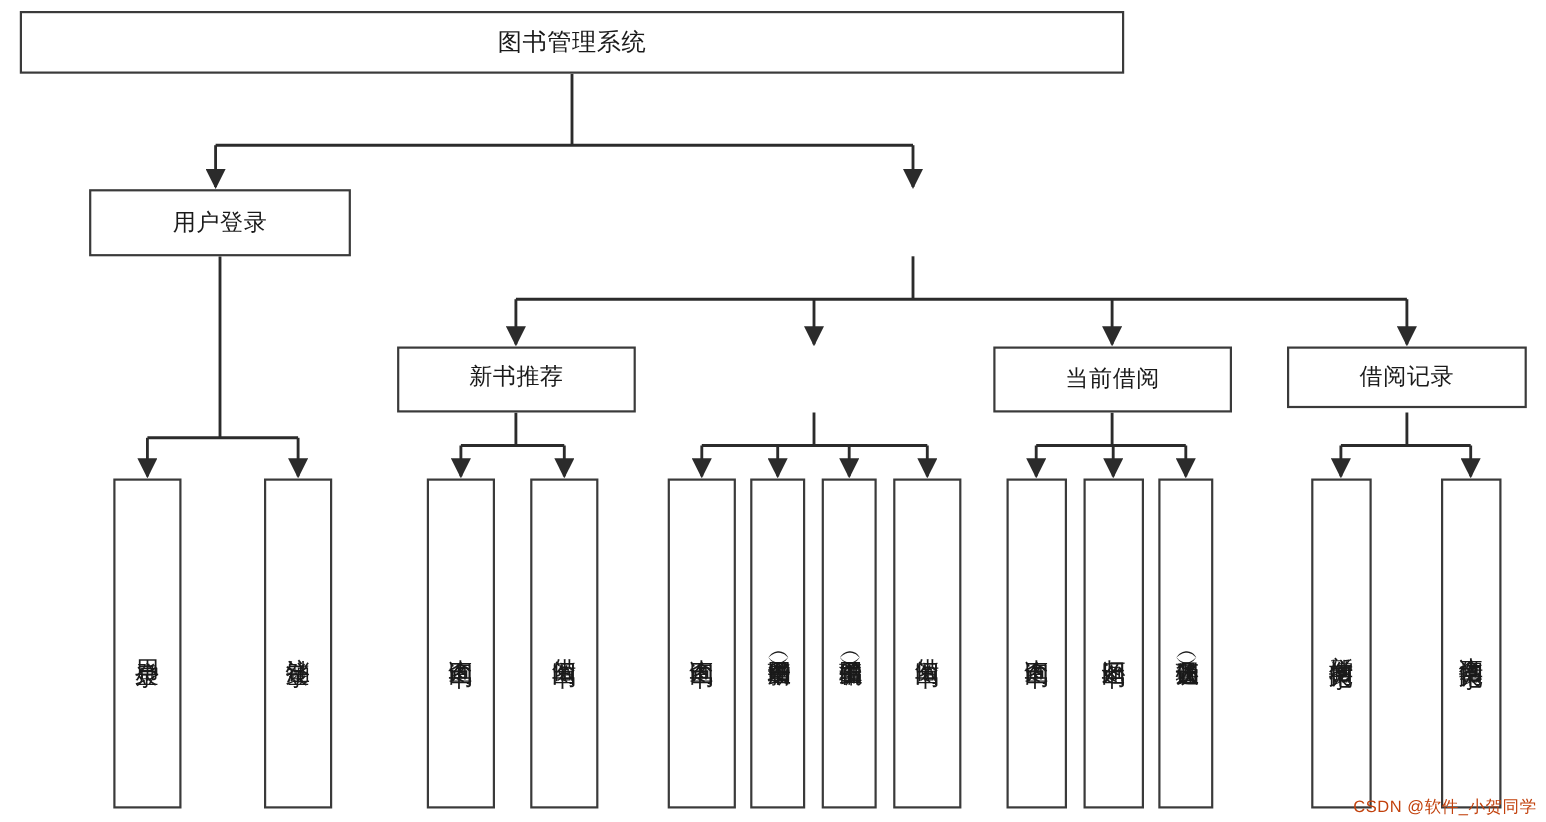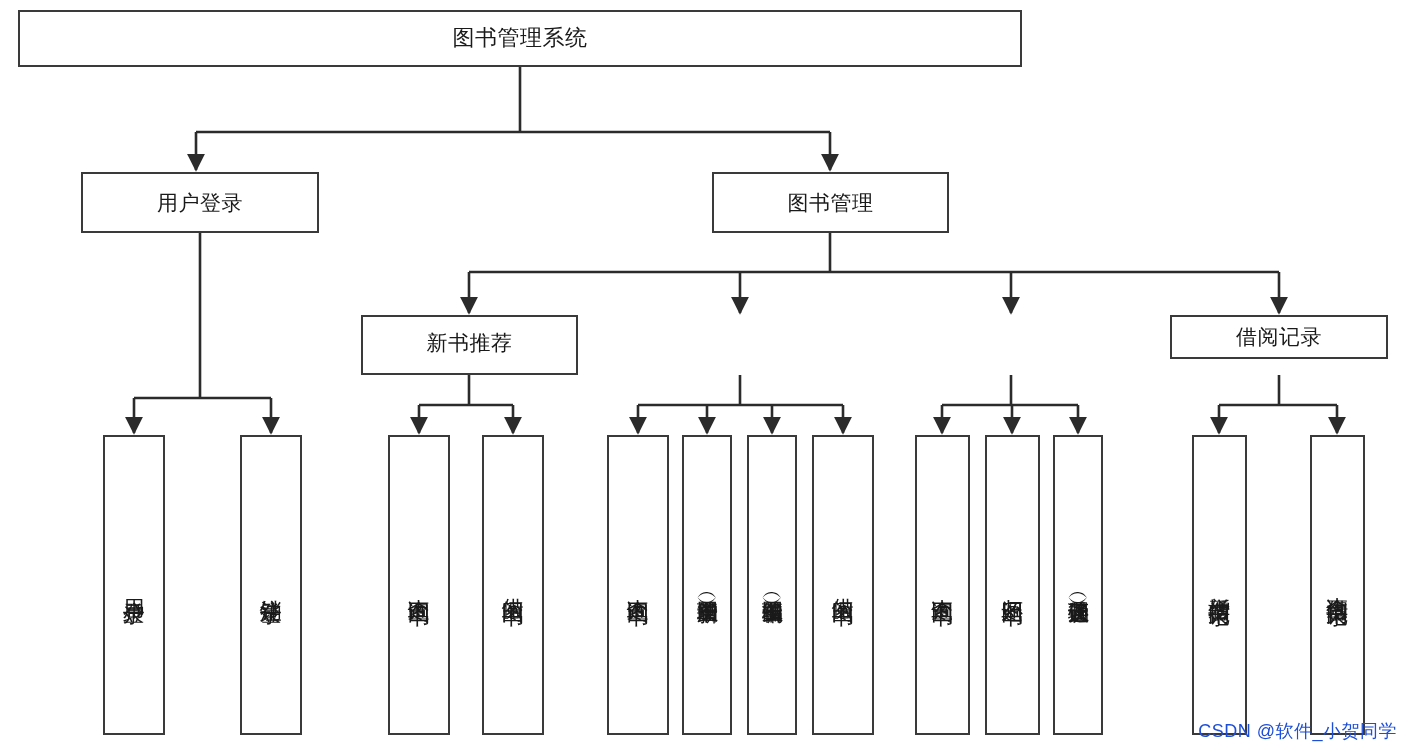--- a/index.html
+++ b/index.html
@@ -64,22 +64,22 @@
   }
   .node-v.tight .label {
     font-size: 21px;
     letter-spacing: 0px;
     line-height: 1.18;
   }
   .watermark {
     position: absolute;
     right: 8px;
     bottom: 4px;
-    font-size: 18px;
-    color: #1d4ed8;
+    font-size: 15px;
+    color: #c2410c;
     white-space: nowrap;
     letter-spacing: 0.5px;
   }
 </style>
 </head>
 <body>
 
 <div id="canvas">
 
   <svg class="connectors" viewBox="0 0 1405 747" xmlns="http://www.w3.org/2000/svg">
@@ -132,28 +132,28 @@
     </g>
   </svg>
 
   <div class="node node-h node-root" style="left:18px; top:10px; width:1004px; height:57px;">
     <span class="label">图书管理系统</span>
   </div>
 
   <div class="node node-h" style="left:81px; top:172px; width:238px; height:61px;">
     <span class="label">用户登录</span>
   </div>
-  <div class="node node-h" style="left:712px; top:172px; width:237px; height:61px;">
-    <span class="label">图书管理</span>
-  </div>
 
   <div class="node node-h" style="left:361px; top:315px; width:217px; height:60px;font-family:Liberation Mono, monospace;">
     <span class="label">新书推荐</span>
   </div>
-  <div class="node node-h" style="left:1170px; top:315px; width:218px; height:44px;">
+  <div class="node node-h" style="left:903px; top:315px; width:217px; height:60px;">
+    <span class="label">当前借阅</span>
+  </div>
+  <div class="node node-h" style="left:1170px; top:315px; width:218px; height:56px;">
     <span class="label">借阅记录</span>
   </div>
 
   <div class="node node-v" style="left:103px; top:435px; width:62px; height:300px;">
     <span class="label">用户登录</span>
   </div>
   <div class="node node-v" style="left:240px; top:435px; width:62px; height:300px;">
     <span class="label">注销登录</span>
   </div>
 

